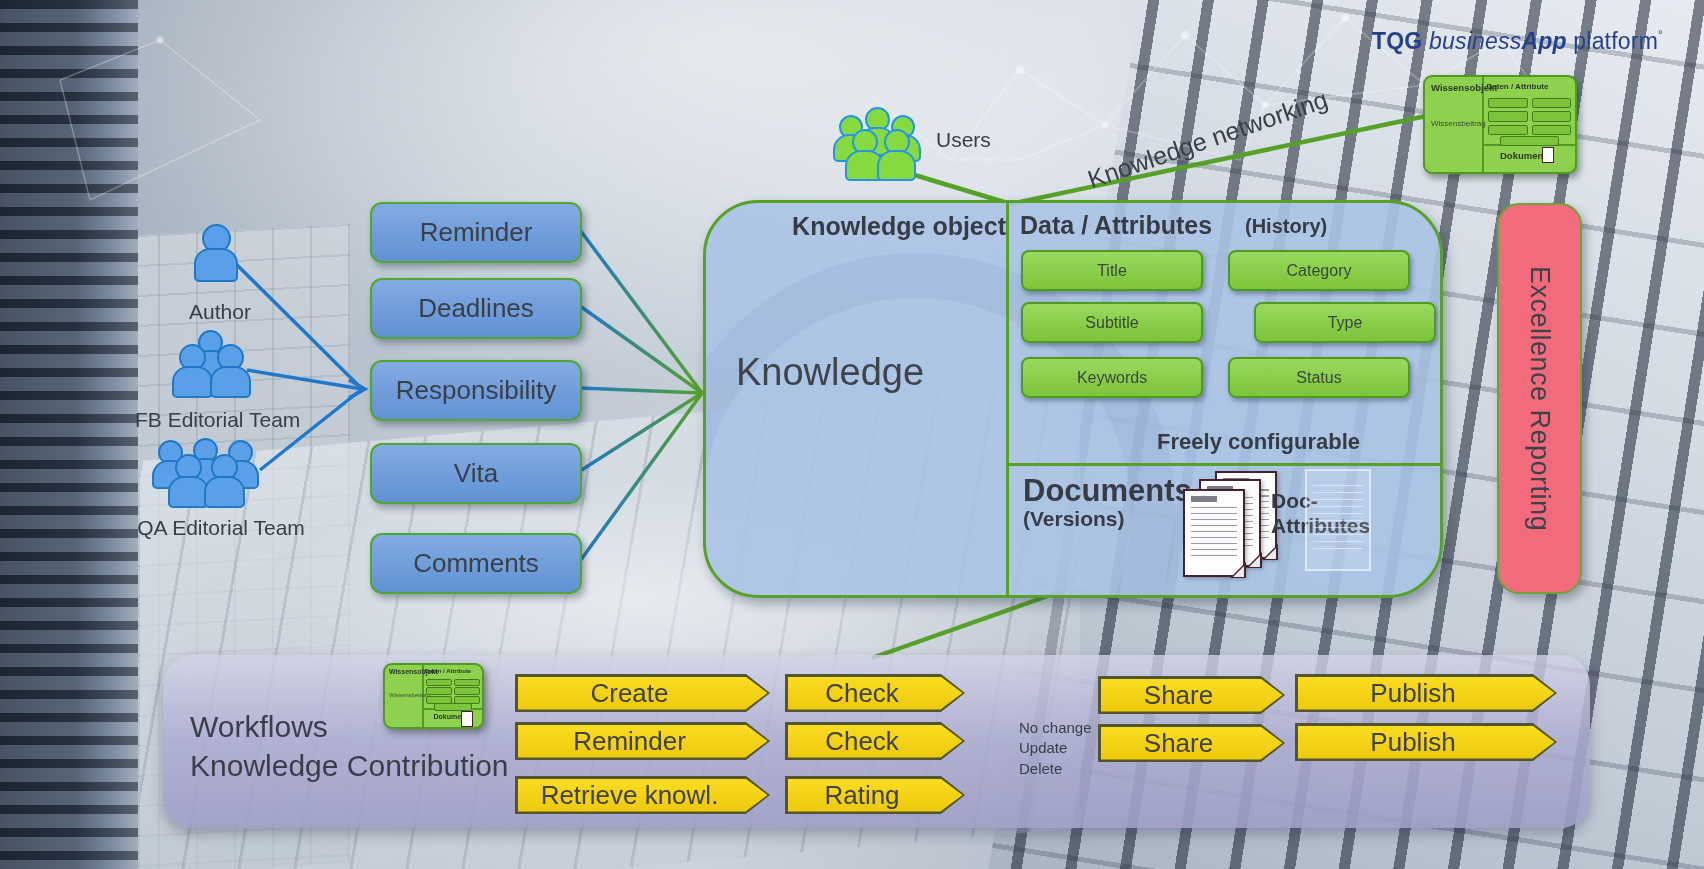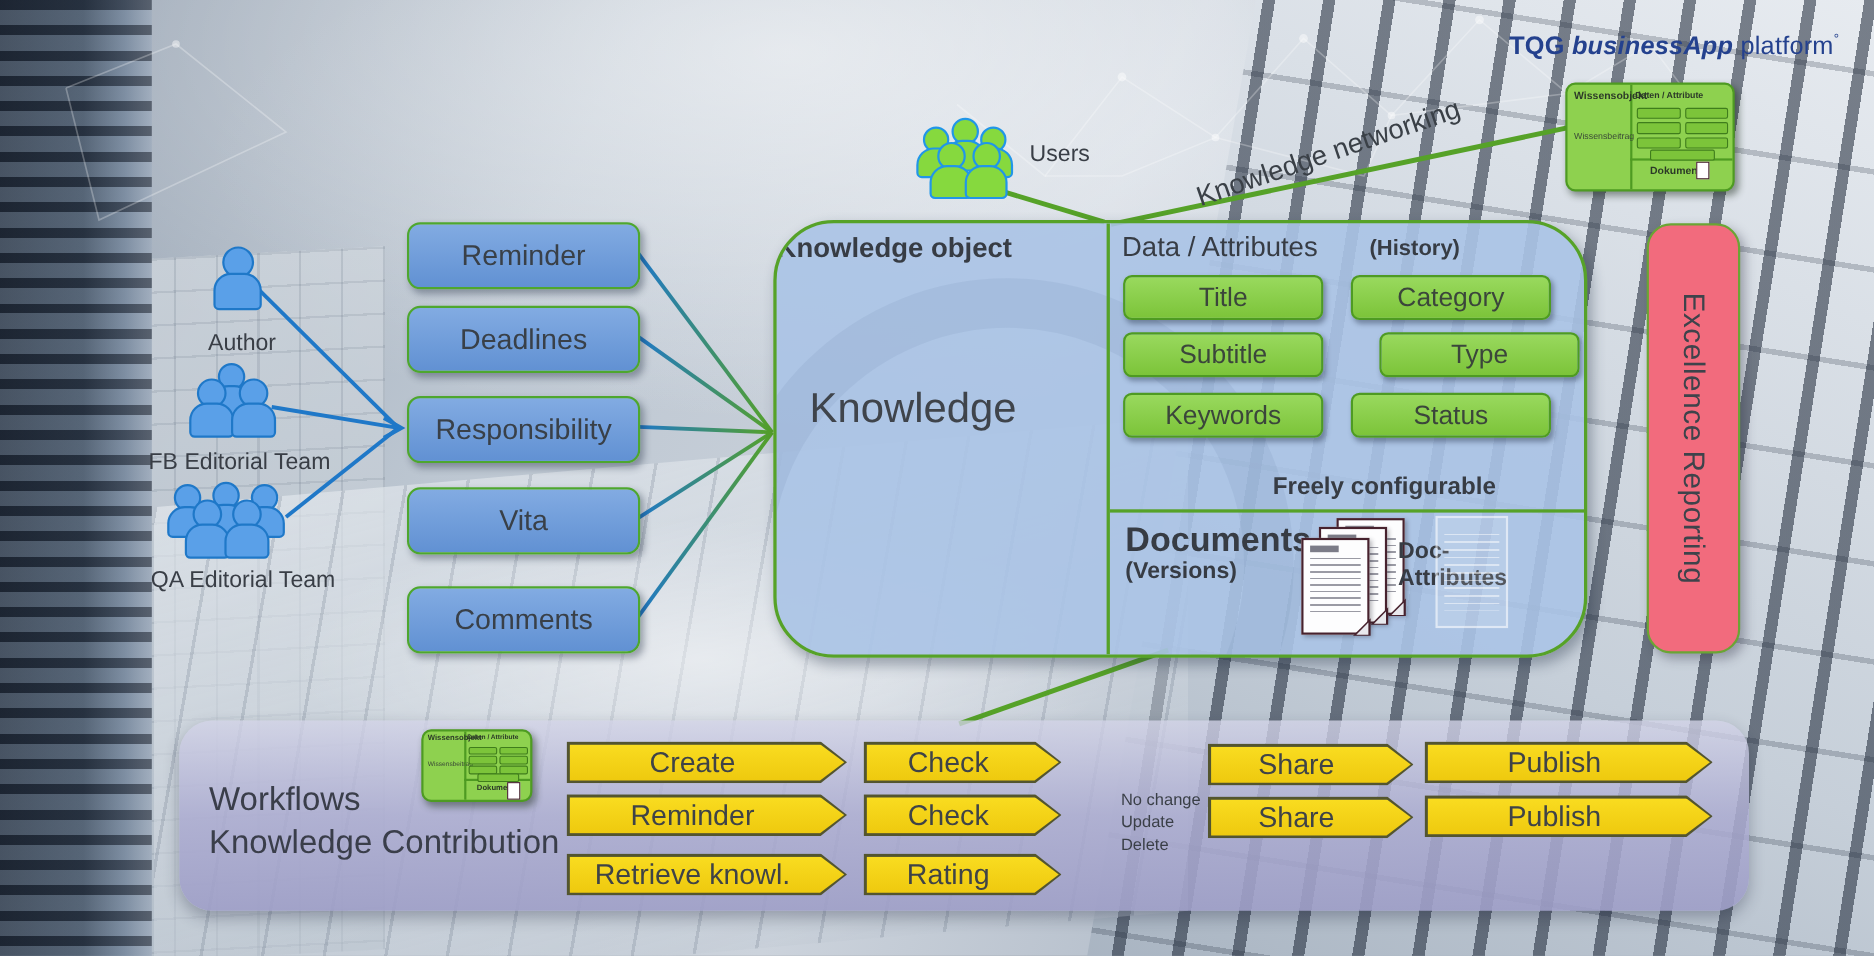--- a/index.html
+++ b/index.html
@@ -33,49 +33,49 @@
       repeating-linear-gradient(100deg,rgba(55,70,92,.20) 0 3px,transparent 3px 56px),
       linear-gradient(170deg,rgba(228,233,238,.9) 0%,rgba(188,197,208,.55) 100%);}
   .bg-cloud{left:260px;top:470px;width:760px;height:260px;
     background:radial-gradient(ellipse at 50% 50%,rgba(255,255,255,.5) 0%,rgba(255,255,255,0) 70%);}
   
   #lines{position:absolute;left:0;top:0;z-index:5;pointer-events:none;}
   
   .abs{position:absolute;z-index:10;}
   
   .logo{font-size:23px;color:#24418e;letter-spacing:.2px;white-space:nowrap;}
-  .logo .b{font-weight:bold;} .logo .i{font-style:italic;font-weight:bold;} .logo .mark{font-size:12px;vertical-align:top;}
+  .logo .b{font-weight:bold;} .logo .i{font-style:italic;} .logo .mark{font-size:12px;vertical-align:top;}
   
   .networking{font-size:25px;color:#3a4047;transform:rotate(-19deg);white-space:nowrap;z-index:6;}
   
   .person{position:absolute;}
   .p-head{border-radius:50%;background:#5aa0e8;border:2.5px solid #1f78c8;margin:0 auto;}
   .p-body{background:#5aa0e8;border:2.5px solid #1f78c8;border-radius:16px 16px 5px 5px;margin-top:-5px;}
   .green-person .p-head{background:#86d93e;border-color:#2196e8;}
   .green-person .p-body{background:#86d93e;border-color:#2196e8;}
   .actor-label{font-size:21px;color:#393e46;white-space:nowrap;text-align:center;}
   
   .bluebox{width:208px;height:57px;border:2.5px solid #4ea72e;border-radius:12px;
     background:linear-gradient(180deg,#82abe2 0%,#6191d3 100%);
     display:flex;align-items:center;justify-content:center;
     font-size:26px;color:#394048;box-shadow:3px 4px 7px rgba(30,42,64,.38);}
   
   .mainbox{left:703px;top:200px;width:734px;height:392px;border:3px solid #56a228;border-radius:55px;
     background:rgba(170,195,229,.9);box-shadow:4px 6px 12px rgba(30,42,64,.35);overflow:hidden;}
   .dome{position:absolute;left:-50px;top:50px;width:430px;height:430px;border-radius:50%;
     border:45px solid rgba(120,140,180,.16);}
-  .ko-header{position:absolute;left:0;top:9px;width:300px;text-align:left;font-size:25px;font-weight:bold;color:#373c44;}
+  .ko-header{position:absolute;left:0;top:9px;width:300px;text-align:right;font-size:25px;font-weight:bold;color:#373c44;}
   .ko-title{position:absolute;left:30px;top:146px;font-size:38px;line-height:1.22;color:#3f444b;}
   .v-divider{position:absolute;left:300px;top:0;width:3px;height:100%;background:#56a228;}
   .h-divider{position:absolute;left:303px;top:260px;right:0;height:3px;background:#56a228;}
-  .da-header{position:absolute;left:314px;top:8px;font-size:25px;font-weight:normal;color:#373c44;}
+  .da-header{position:absolute;left:314px;top:8px;font-size:25px;font-weight:bold;color:#373c44;}
   .da-history{position:absolute;left:539px;top:12px;font-size:20px;font-weight:bold;color:#373c44;}
   .field{position:absolute;width:178px;height:37px;border:2.5px solid #4e9b22;border-radius:8px;
     background:linear-gradient(180deg,#99d95e 0%,#7cc439 100%);
-    display:flex;align-items:center;justify-content:center;font-size:24px;color:#3b463b;
+    display:flex;align-items:center;justify-content:center;font-size:16px;color:#3b463b;
     box-shadow:2px 3px 5px rgba(30,42,64,.4);}
   .freely{position:absolute;left:314px;top:226px;width:340px;text-align:right;font-size:22px;font-weight:bold;color:#373c44;}
   .docs-header{position:absolute;left:317px;top:272px;font-size:31px;font-weight:bold;color:#373c44;line-height:1.05;}
   .docs-versions{font-size:21px;font-weight:bold;}
   .doc-page{position:absolute;width:58px;height:84px;background:#fdfdfe;border:2.5px solid #47222e;box-shadow:2px 2px 4px rgba(30,30,40,.3);}
   .doc-lines{position:absolute;left:6px;right:6px;top:16px;bottom:18px;
     background:repeating-linear-gradient(180deg,#9a9aa4 0 1.5px,transparent 1.5px 6px);}
   .doc-head{position:absolute;left:6px;top:5px;width:26px;height:6px;background:#7c7c88;}
   .doc-fold{position:absolute;right:-2.5px;bottom:-2.5px;width:0;height:0;
     border-style:solid;border-width:0 0 16px 16px;border-color:transparent transparent #47222e transparent;}

